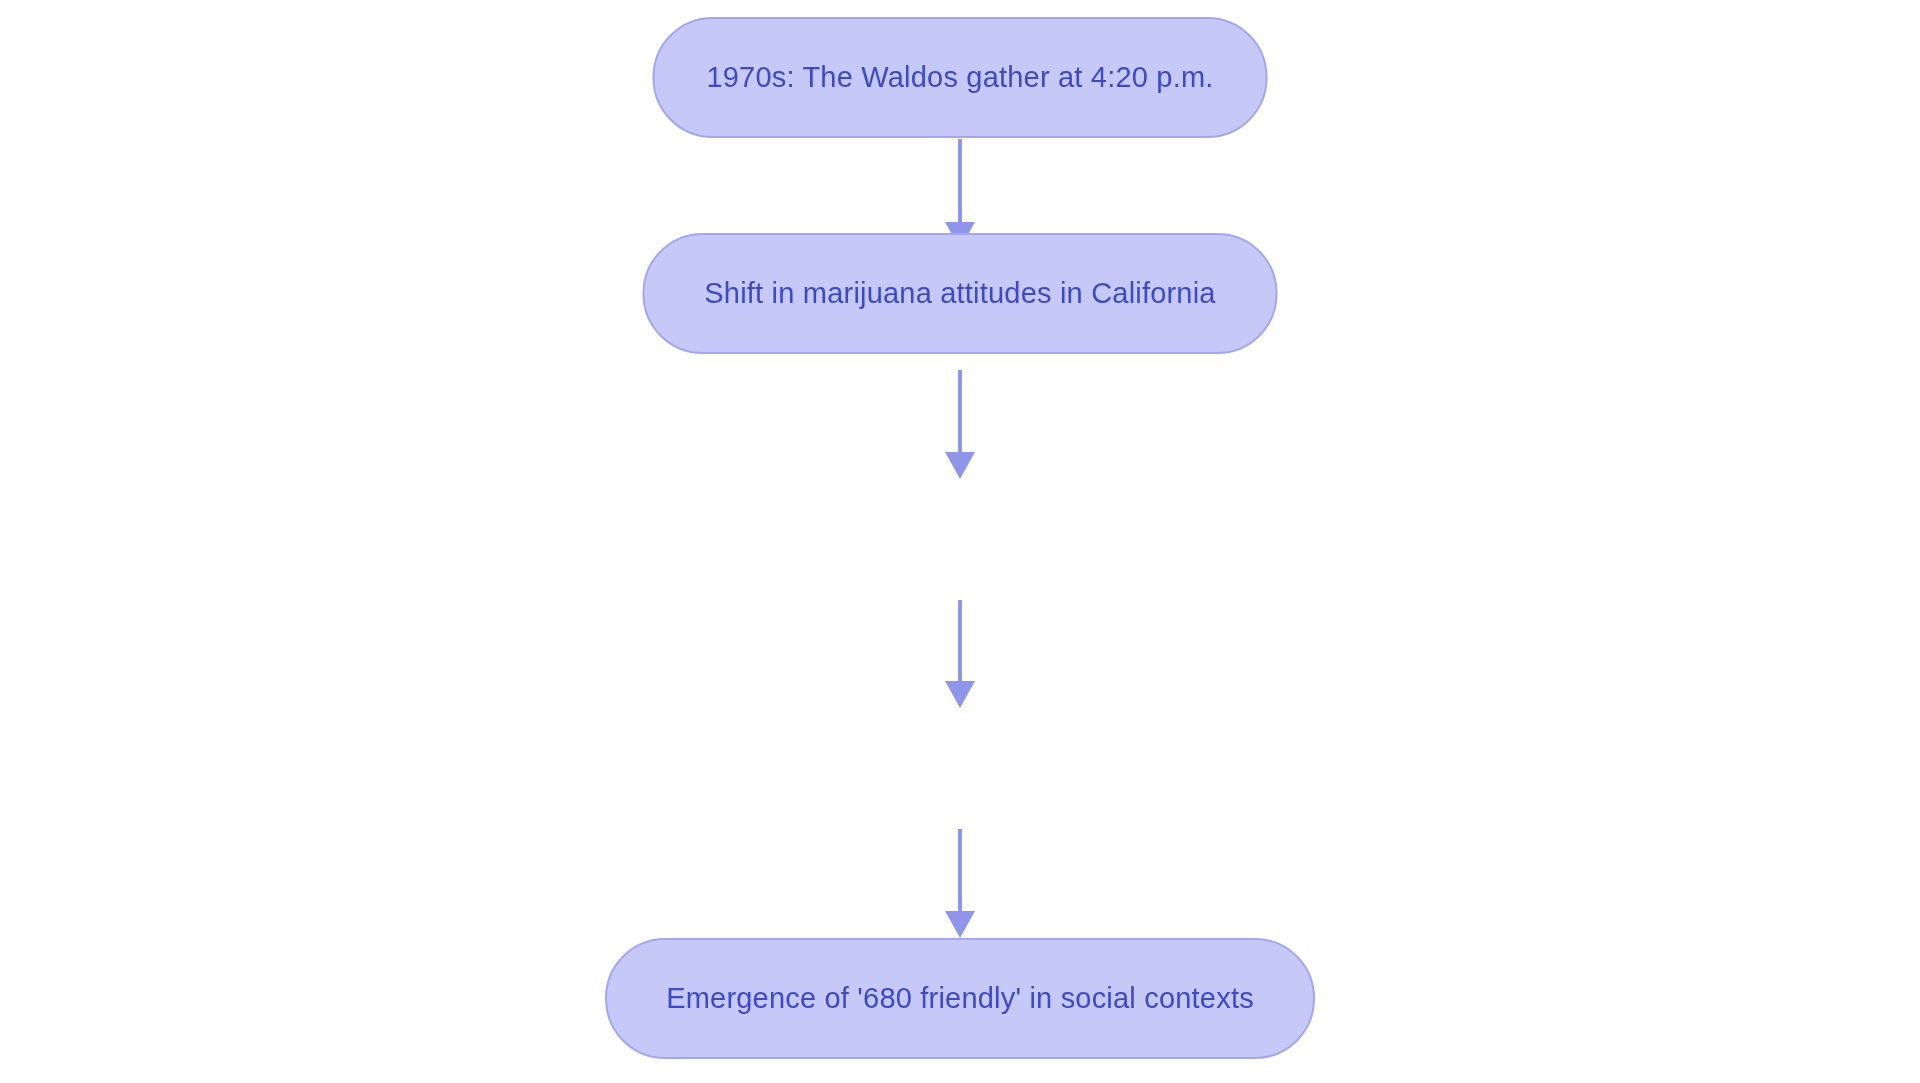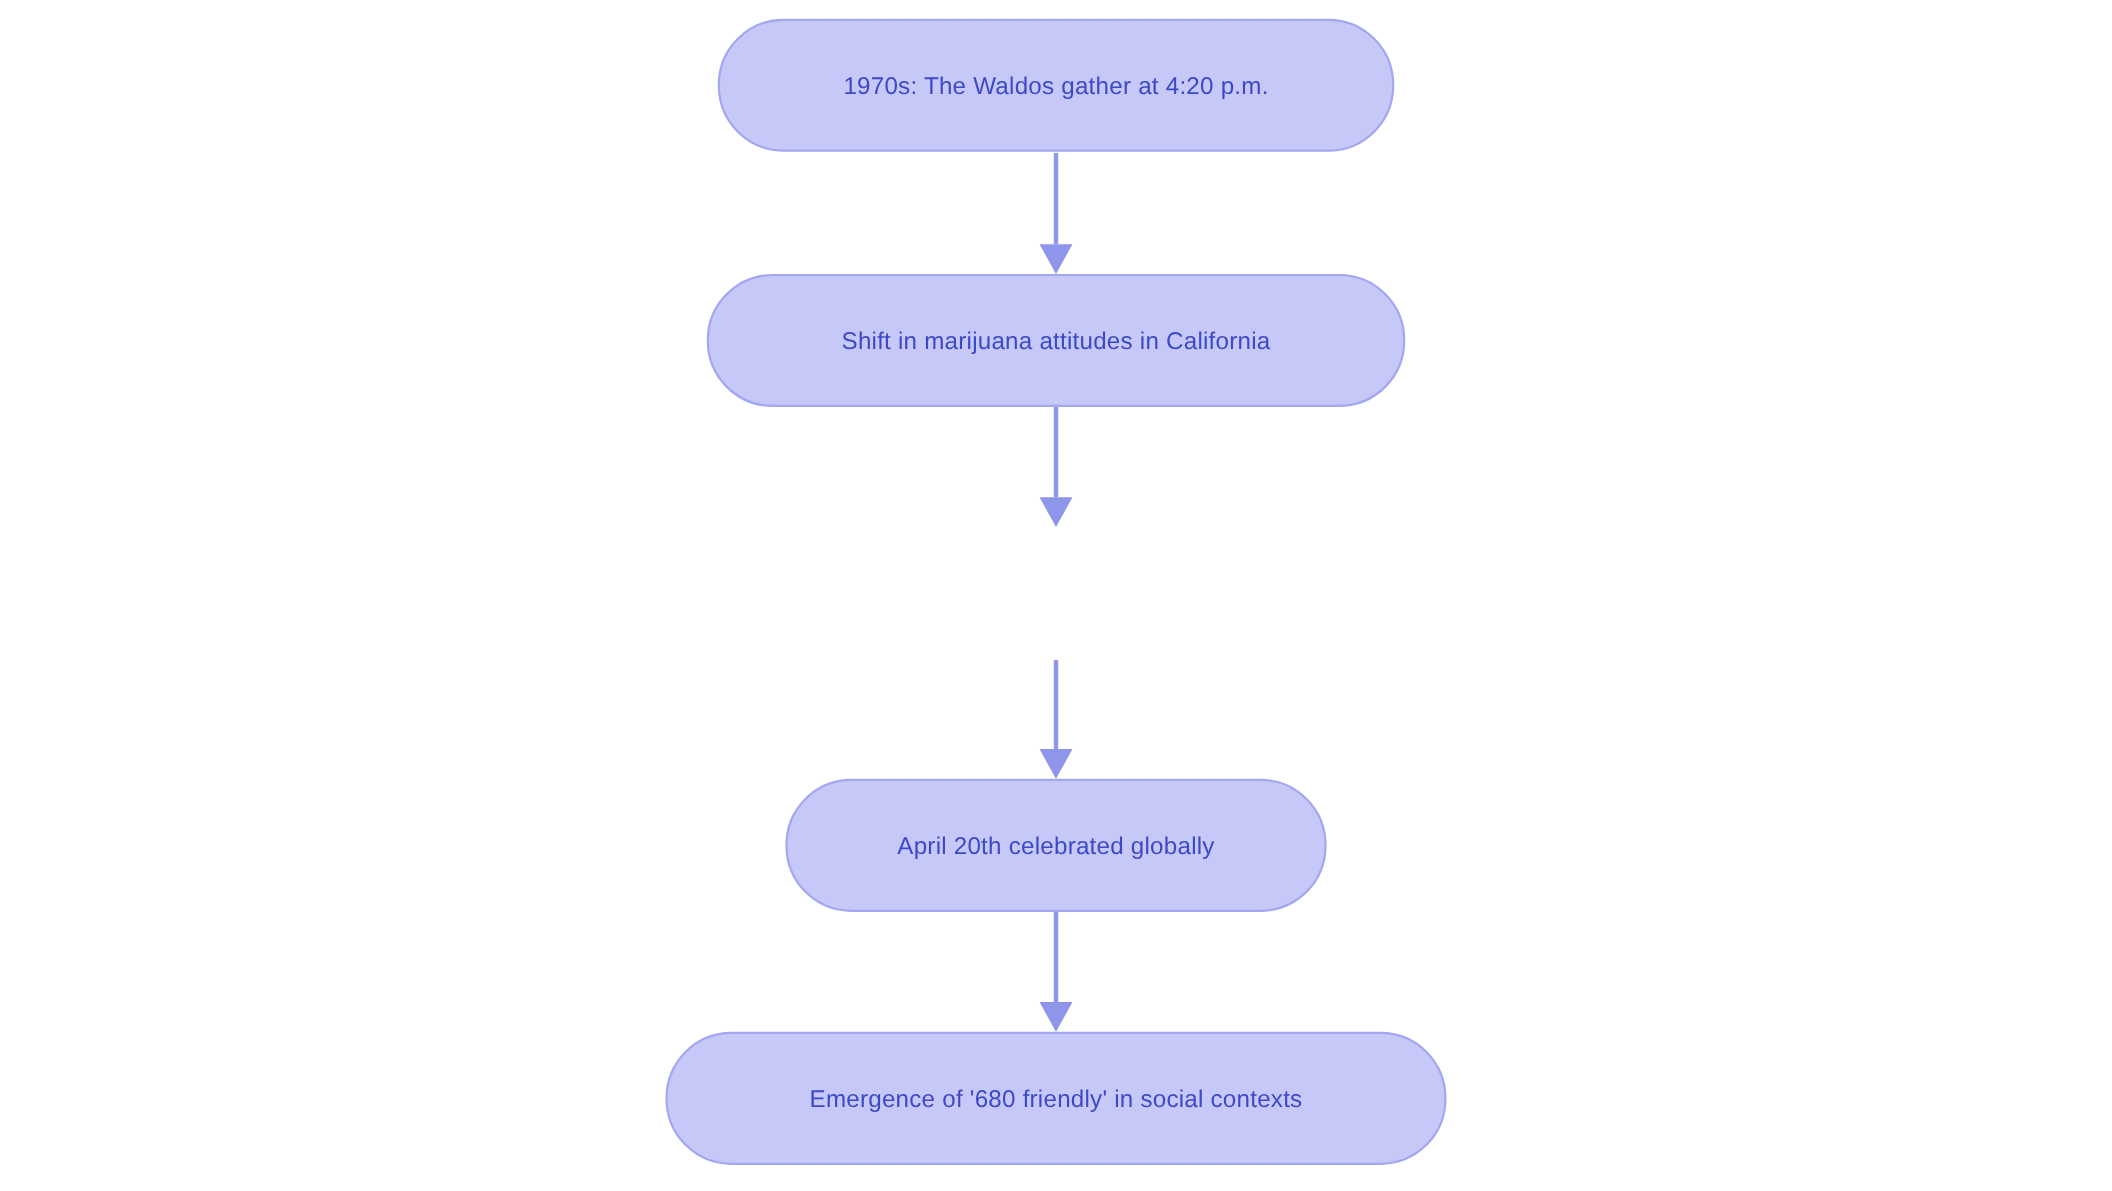--- a/index.html
+++ b/index.html
@@ -23,21 +23,21 @@
     left:50%;
     transform:translateX(-50%);
     height:121px;
     background:var(--node-fill);
     border:2px solid var(--node-border);
     border-radius:60px;
     display:flex;
     align-items:center;
     justify-content:center;
     color:var(--node-text);
-    font-size:22px;
+    font-size:29px;
     letter-spacing:0.2px;
     white-space:nowrap;
     text-align:center;
   }
   .arrow{
     position:absolute;
     left:50%;
     transform:translateX(-50%);
     display:flex;
     flex-direction:column;
@@ -62,38 +62,35 @@
 
   <div class="node" style="top:17px;width:615px;">
     <span>1970s: The Waldos gather at 4:20 p.m.</span>
   </div>
 
   <div class="arrow" style="top:139px;height:110px;">
     <div class="shaft"></div>
     <div class="head"></div>
   </div>
 
-  <div class="node" style="top:249px;width:635px;">
+  <div class="node" style="top:233px;width:635px;">
     <span>Shift in marijuana attitudes in California</span>
   </div>
 
   <div class="arrow" style="top:370px;height:109px;">
     <div class="shaft"></div>
     <div class="head"></div>
   </div>
 
 
   <div class="arrow" style="top:600px;height:108px;">
     <div class="shaft"></div>
     <div class="head"></div>
   </div>
 
-  <div class="node" style="top:708px;width:492px;">
-    <span>April 20th celebrated globally</span>
-  </div>
 
   <div class="arrow" style="top:829px;height:109px;">
     <div class="shaft"></div>
     <div class="head"></div>
   </div>
 
   <div class="node" style="top:938px;width:710px;">
     <span>Emergence of '680 friendly' in social contexts</span>
   </div>
 

